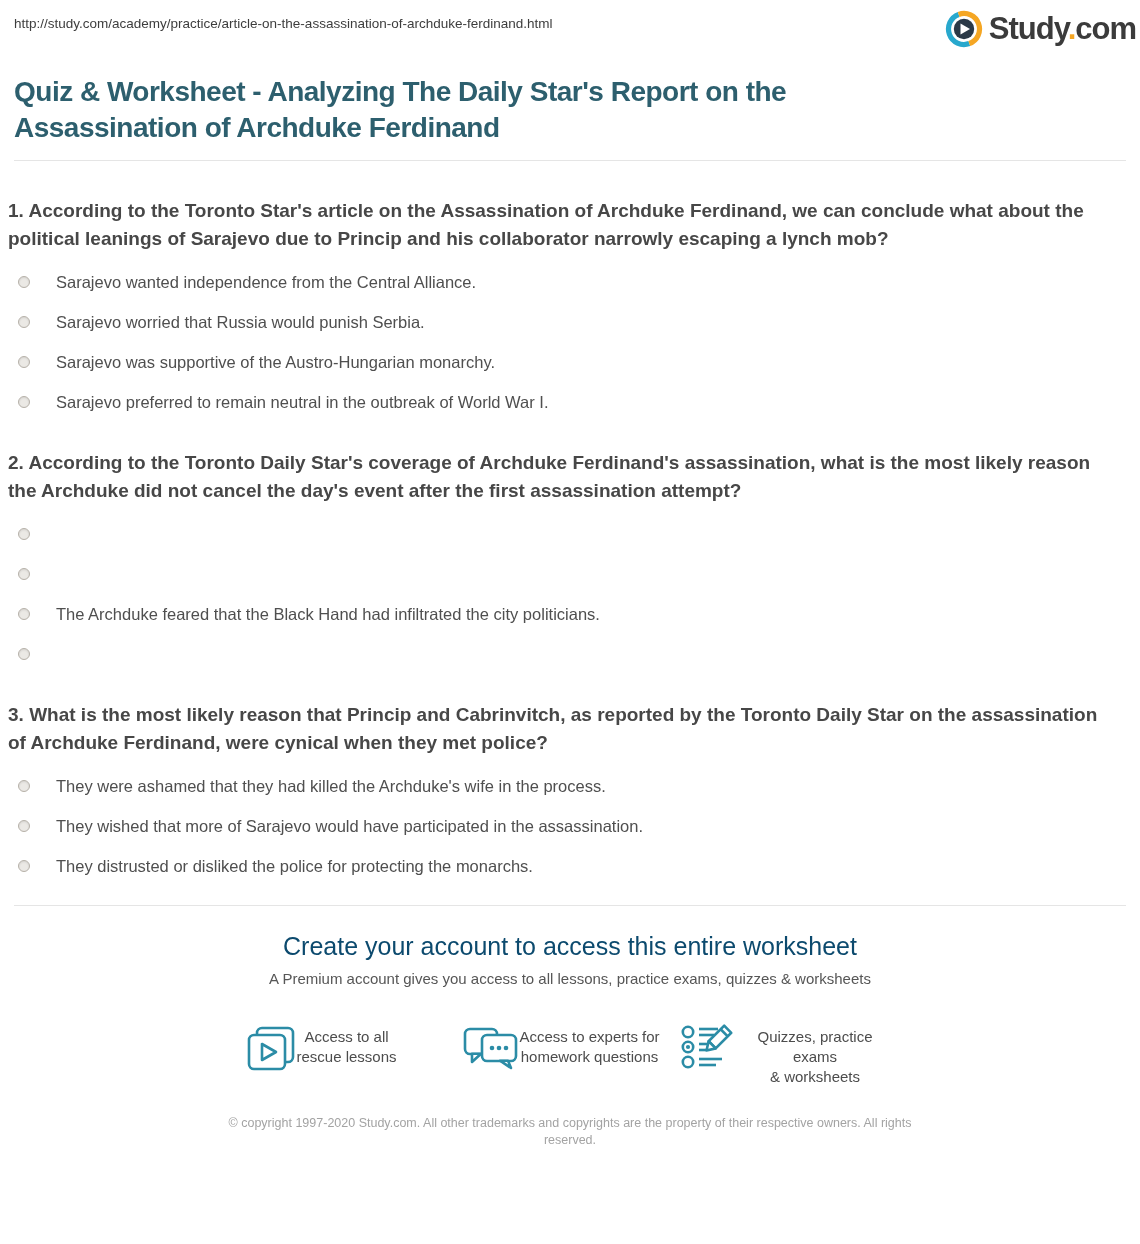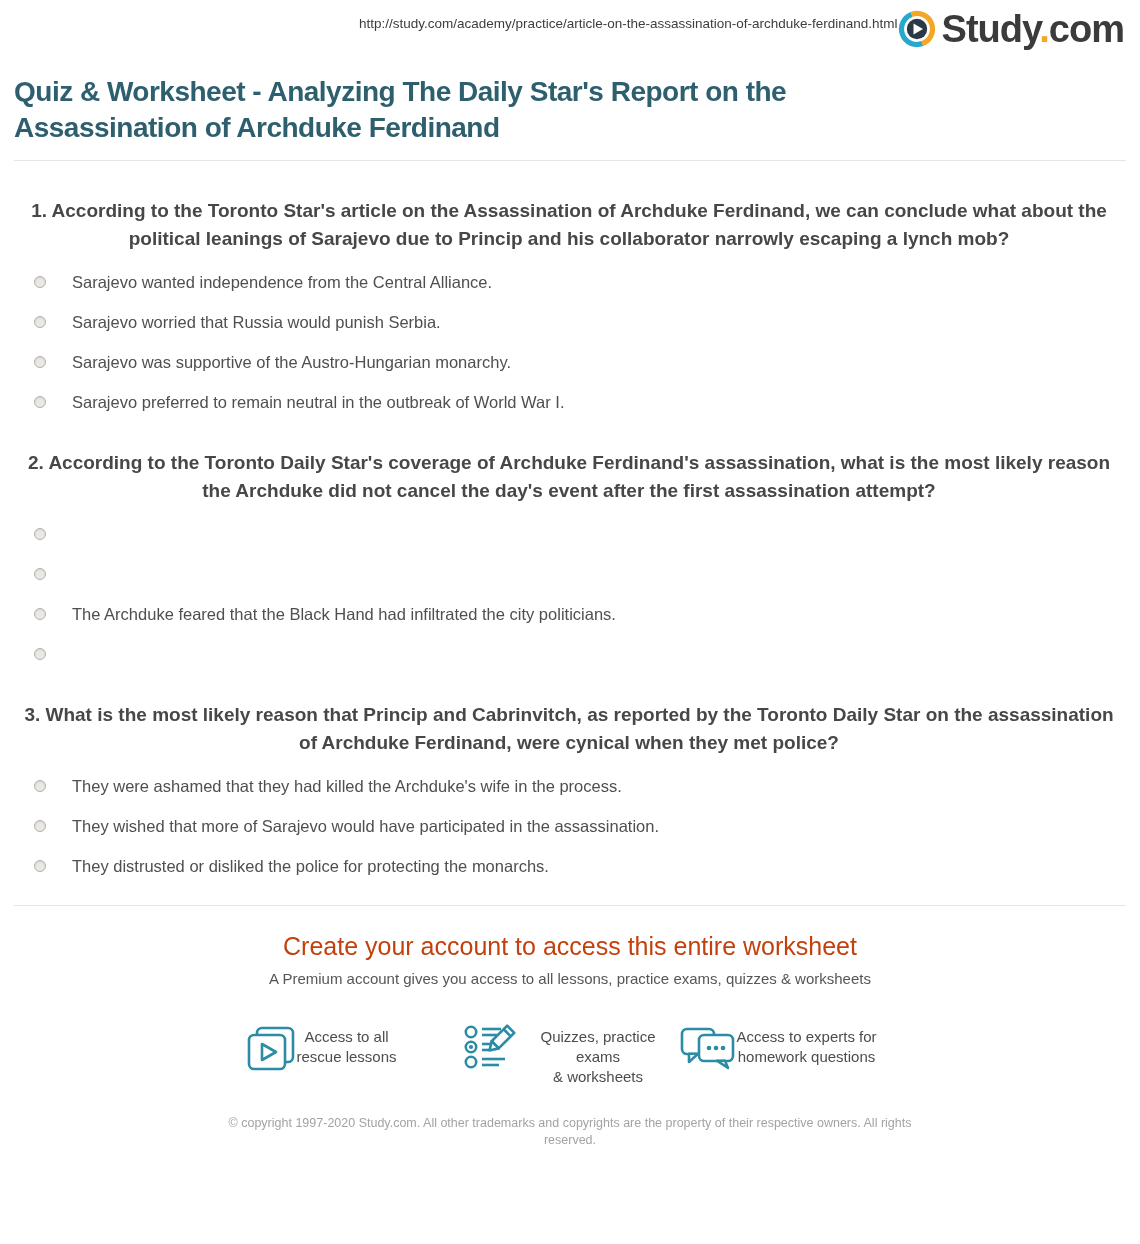--- a/index.html
+++ b/index.html
@@ -7,40 +7,40 @@
   body {
     width: 1140px;
     height: 1244px;
     background: #ffffff;
     font-family: "Liberation Sans", sans-serif;
     overflow: hidden;
   }
   
   .header {
     display: flex;
-    justify-content: flex-end;
+    justify-content: space-between;
     align-items: flex-start;
-    padding: 10px 16px 0 14px;
+    padding: 10px 4px 0 14px;
     height: 50px;
   }
   .url {
     font-size: 13.5px;
     color: #3d3d3d;
     padding-top: 6px;
   }
   .logo {
     display: flex;
     align-items: center;
     gap: 6px;
     text-decoration: none;
     cursor: pointer;
   }
   .logo svg { display: block; }
   .logo-text {
-    font-size: 38px;
+    font-size: 31px;
     font-weight: bold;
     color: #3b3b3b;
     letter-spacing: -1px;
     line-height: 38px;
   }
   .logo-dot { color: #f5a623; }
   
   .page-title {
     color: #2d5f6e;
     font-size: 28px;
@@ -49,21 +49,21 @@
     letter-spacing: -0.5px;
     margin: 24px 14px 0;
     max-width: 840px;
   }
   .divider {
     border: none;
     border-top: 1px solid #e5e5e5;
     margin: 14px 14px 0;
   }
   
-  .questions { padding: 0 24px; text-align: center; }
+  .questions { padding: 0 8px; }
   .question-heading {
     font-size: 19px;
     line-height: 28px;
     font-weight: 700;
     color: #474747;
     margin: 36px 0 0;
     max-width: 1090px;
   }
   .options { margin-top: 14px; }
   .option {
@@ -84,21 +84,21 @@
     box-shadow: inset 0 1px 2px rgba(0,0,0,0.10);
   }
   .option-label {
     margin-left: 26px;
     font-size: 16.5px;
     color: #4f4f4f;
   }
   
   .cta { text-align: center; }
   .cta-title {
-    color: #c2410c;
+    color: #0c4a6e;
     font-size: 25px;
     font-weight: 400;
     margin: 26px 0 0;
   }
   .cta-subtitle {
     color: #565656;
     font-size: 15px;
     margin: 9px 0 0;
   }
   .features {
@@ -242,20 +242,42 @@
       <span class="feature-icon">
         <svg width="52" height="48" viewBox="0 0 52 48">
           <rect x="12" y="3" width="36" height="34" rx="5" fill="#ffffff" stroke="#2b8ca6" stroke-width="2.6"></rect>
           <rect x="4" y="10" width="36" height="34" rx="5" fill="#ffffff" stroke="#2b8ca6" stroke-width="2.6"></rect>
           <path d="M17 19 L17 35 L31 27 Z" fill="none" stroke="#2b8ca6" stroke-width="2.6" stroke-linejoin="round"></path>
         </svg>
       </span>
       <div class="feature-label">
         <span>Access to all</span>
         <span>rescue lessons</span>
+      </div>
+    </div>
+
+    <div class="feature">
+      <span class="feature-icon">
+        <svg width="58" height="48" viewBox="0 0 58 48">
+          <g stroke="#2b8ca6" stroke-width="2.6" stroke-linejoin="round">
+            <rect x="3" y="4" width="32" height="25" rx="5" fill="#ffffff"></rect>
+            <path d="M10 28.7 L10 37 L19 28.7 Z" fill="#ffffff"></path>
+            <rect x="20" y="10" width="34" height="26" rx="5" fill="#ffffff"></rect>
+            <path d="M38 35.7 L49 43 L46 35.7 Z" fill="#ffffff"></path>
+          </g>
+          <g fill="#2b8ca6">
+            <circle cx="30" cy="23" r="2.3"></circle>
+            <circle cx="37" cy="23" r="2.3"></circle>
+            <circle cx="44" cy="23" r="2.3"></circle>
+          </g>
+        </svg>
+      </span>
+      <div class="feature-label">
+        <span>Access to experts for</span>
+        <span>homework questions</span>
       </div>
     </div>
 
     <div class="feature">
       <span class="feature-icon">
         <svg width="56" height="50" viewBox="0 0 56 50">
           <g fill="none" stroke="#2b8ca6" stroke-width="2.6">
             <circle cx="9" cy="9" r="5.2"></circle>
             <circle cx="9" cy="24" r="5.2"></circle>
             <circle cx="9" cy="39" r="5.2"></circle>
@@ -273,40 +295,18 @@
             <path d="M31 23 L41 23 L36 31 Z"></path>
           </g>
         </svg>
       </span>
       <div class="feature-label">
         <span>Quizzes, practice exams</span>
         <span>&amp; worksheets</span>
       </div>
     </div>
 
-    <div class="feature">
-      <span class="feature-icon">
-        <svg width="58" height="48" viewBox="0 0 58 48">
-          <g stroke="#2b8ca6" stroke-width="2.6" stroke-linejoin="round">
-            <rect x="3" y="4" width="32" height="25" rx="5" fill="#ffffff"></rect>
-            <path d="M10 28.7 L10 37 L19 28.7 Z" fill="#ffffff"></path>
-            <rect x="20" y="10" width="34" height="26" rx="5" fill="#ffffff"></rect>
-            <path d="M38 35.7 L49 43 L46 35.7 Z" fill="#ffffff"></path>
-          </g>
-          <g fill="#2b8ca6">
-            <circle cx="30" cy="23" r="2.3"></circle>
-            <circle cx="37" cy="23" r="2.3"></circle>
-            <circle cx="44" cy="23" r="2.3"></circle>
-          </g>
-        </svg>
-      </span>
-      <div class="feature-label">
-        <span>Access to experts for</span>
-        <span>homework questions</span>
-      </div>
-    </div>
-
   </div>
 </section>
 
 <footer>
   <p class="copyright">© copyright 1997-2020 Study.com. All other trademarks and copyrights are the property of their respective owners. All rights reserved.</p>
 </footer>
 
 </body></html>

